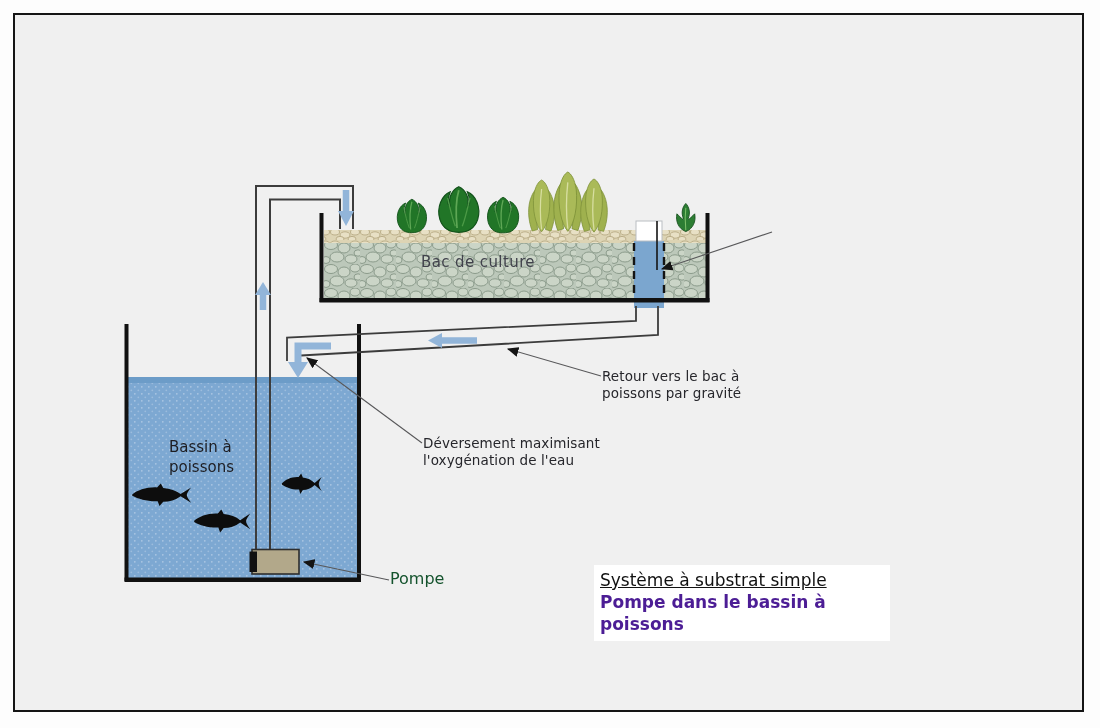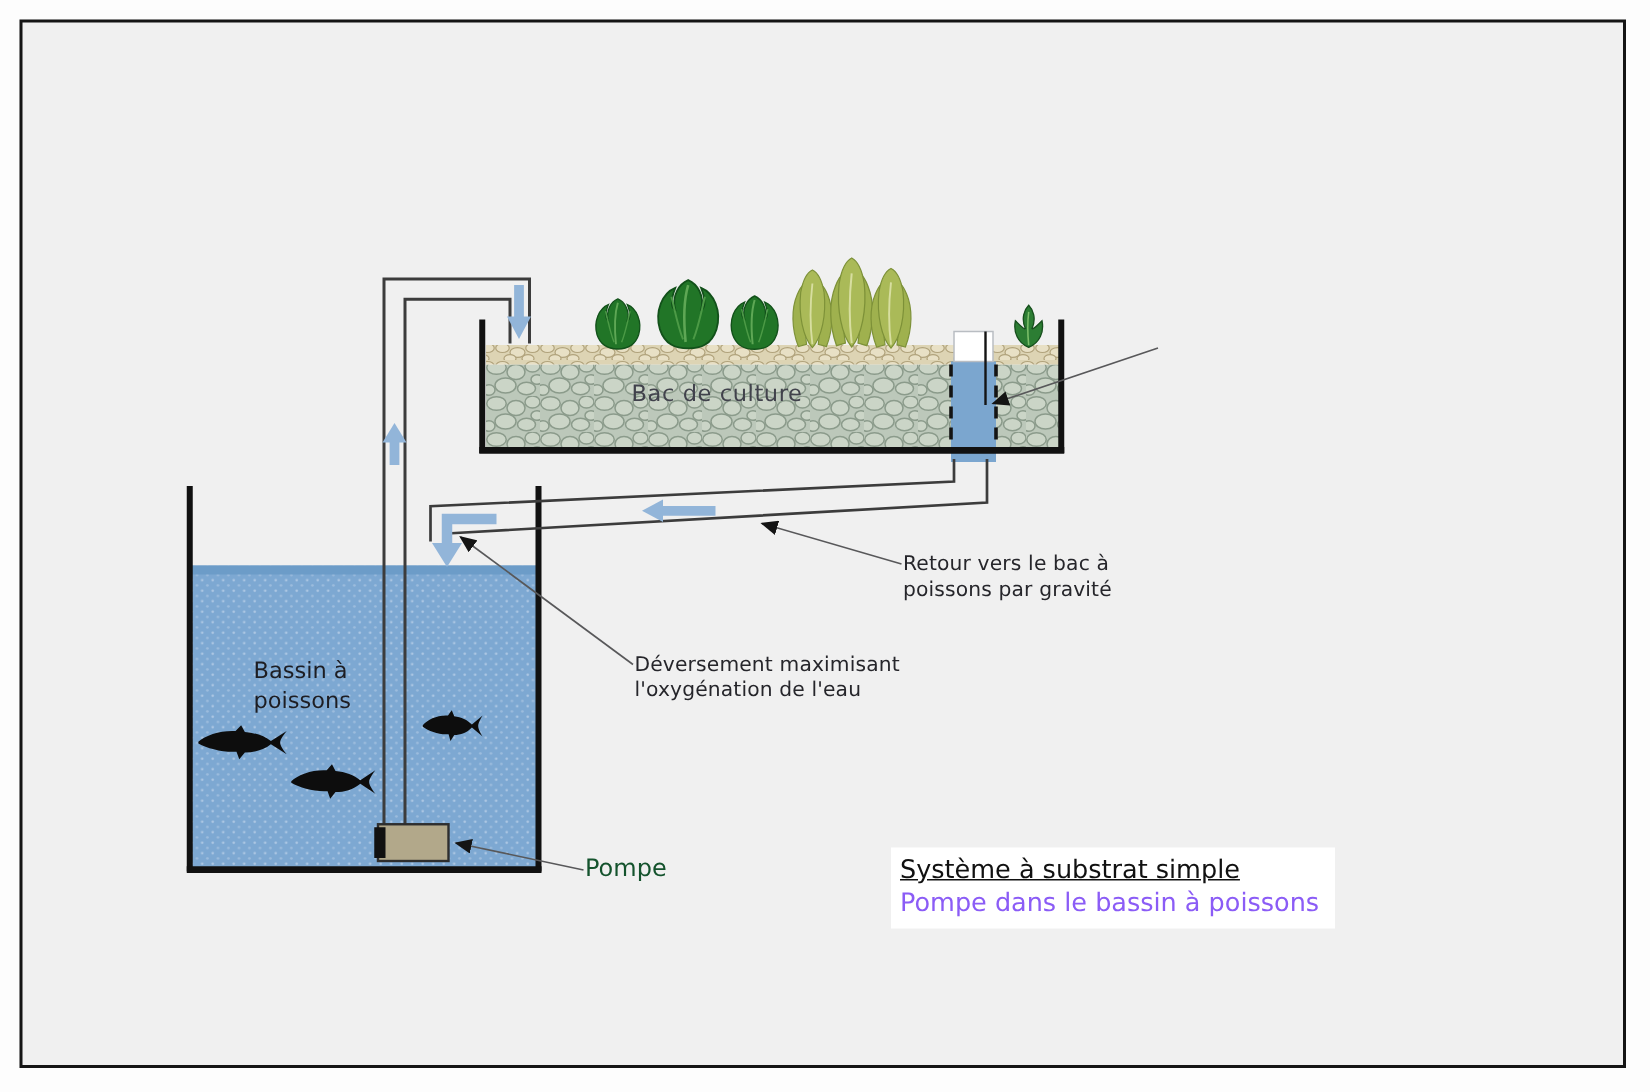--- a/index.html
+++ b/index.html
@@ -8,21 +8,21 @@
          background:#f0f0f0;border:2.5px solid #151515;box-sizing:border-box;}
   svg.diagram{position:absolute;left:0;top:0;width:1100px;height:728px;}
   .label{position:absolute;color:#26262b;font-size:13.5px;line-height:1.24;
          white-space:pre-line;letter-spacing:.1px;}
   .label-bac{position:absolute;color:#41424c;font-size:15px;letter-spacing:.4px;white-space:pre-line;}
   .label-bassin{position:absolute;color:#1d1d22;font-size:15px;line-height:1.35;white-space:pre-line;}
   .label-pompe{position:absolute;color:#14532d;font-size:16px;white-space:pre-line;}
   .title-box{position:absolute;left:594px;top:565px;width:296px;background:#ffffff;
              padding:4px 8px 6px 6px;box-sizing:border-box;}
   .title-line1{font-size:17px;color:#111;text-decoration:underline;line-height:1.3;}
-  .title-line2{font-size:17px;color:#8b5cf6;line-height:1.3;}
+  .title-line2{font-size:17px;color:#4c1d95;line-height:1.3;font-weight:bold;}
 </style>
 </head>
 <body>
 
 <div class="canvas">
   <div class="frame"></div>
 
   <svg class="diagram" viewBox="0 0 1100 728" xmlns="http://www.w3.org/2000/svg">
     <defs>
       <pattern id="pebble" patternUnits="userSpaceOnUse" width="36" height="24">

